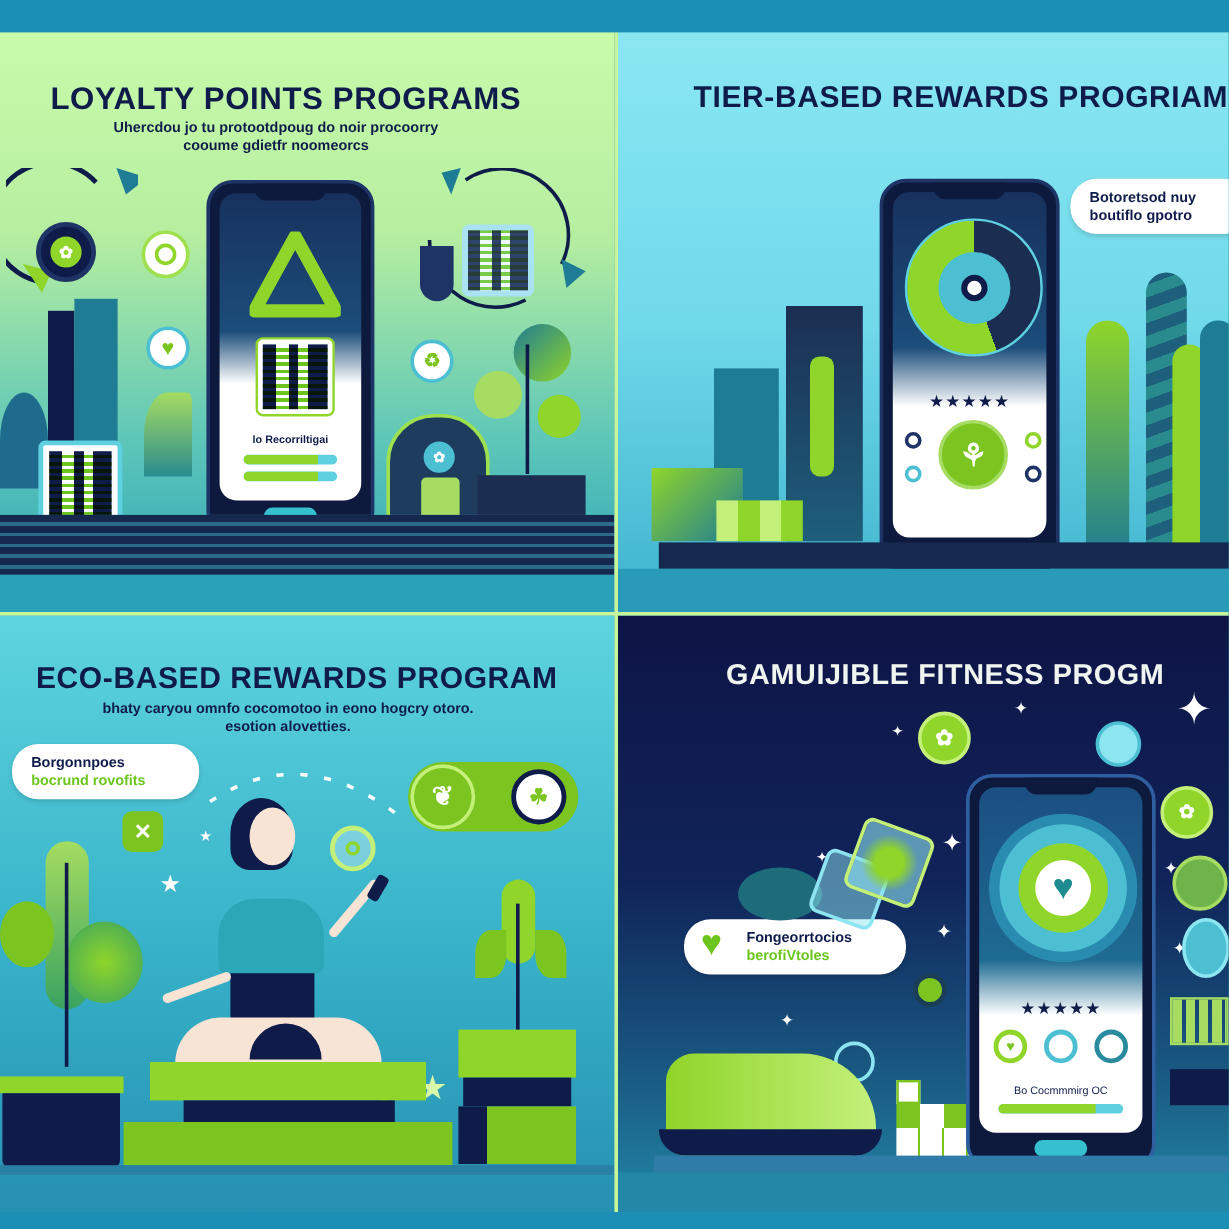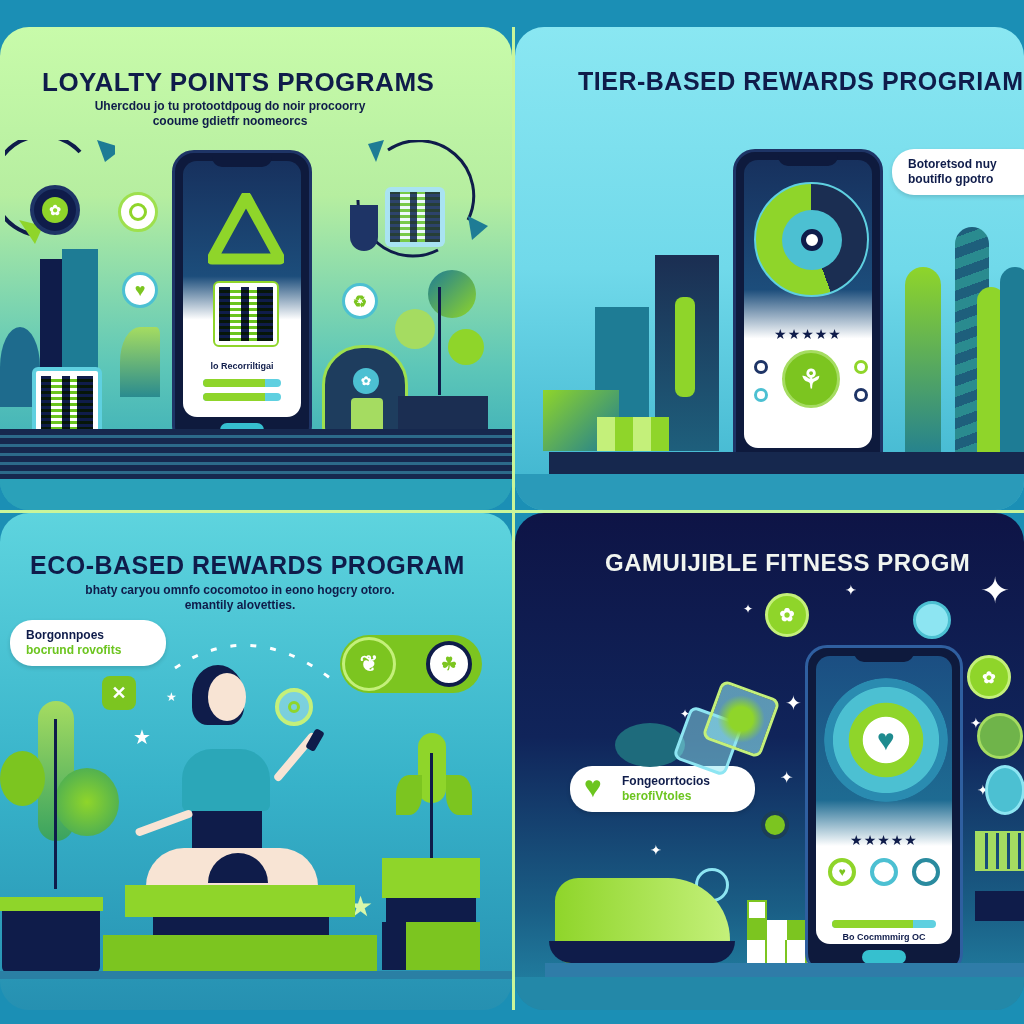--- a/index.html
+++ b/index.html
@@ -1,20 +1,20 @@
 <!DOCTYPE html>
 <html><head>
 <meta charset="utf-8">
 <style>
   * { box-sizing: border-box; margin: 0; padding: 0; }
   html, body { width: 1024px; height: 1024px; overflow: hidden; }
   body { background: #1b8fb5; font-family: "Liberation Sans", sans-serif; position: relative; }
   .frame-top { position: absolute; left: 0; top: 0; width: 1024px; height: 27px; background: #1b8fb5; }
   .frame-bottom { position: absolute; left: 0; top: 1010px; width: 1024px; height: 14px; background: #1b8fb5; }
-  .panel { position: absolute; overflow: hidden; border-radius: 29px; }
+  .panel { position: absolute; overflow: hidden; }
   #p1 { left: 0; top: 27px; width: 512px; height: 483px; background: linear-gradient(180deg, #c8fbaa 0%, #b6eea0 35%, #5ec7b8 70%, #2aa1b9 100%); }
   #p2 { left: 515px; top: 27px; width: 509px; height: 483px; background: linear-gradient(180deg, #8ae7f2 0%, #70d9ea 50%, #3db3cd 100%); }
   #p3 { left: 0; top: 513px; width: 512px; height: 497px; background: linear-gradient(180deg, #5ed4de 0%, #37b2c9 55%, #2690b1 100%); }
   #p4 { left: 515px; top: 513px; width: 509px; height: 497px; background: linear-gradient(180deg, #0e1446 0%, #10245a 45%, #1a5f86 80%, #2388a8 100%); }
   .divider-v { position: absolute; left: 512px; top: 27px; width: 3px; height: 983px; background: #c9f59a; }
   .divider-h { position: absolute; left: 0; top: 510px; width: 1024px; height: 3px; background: #c9f59a; }
 
   .title { position: absolute; font-weight: bold; letter-spacing: 0.5px; white-space: nowrap; }
   .subtitle { position: absolute; font-weight: bold; font-size: 12px; color: #0f1c4a; text-align: center; line-height: 15px; }
 
@@ -163,21 +163,21 @@
   <div class="leaf" style="left:485px;top:240px;width:30px;height:200px;background:#1e7c95;border-radius:15px 15px 0 0;"></div>
 
   <div class="block" style="left:34px;top:425px;width:100%;height:22px;background:#16284e;"></div>
   <div class="block" style="left:0;top:447px;width:100%;height:36px;background:#2a9ab9;"></div>
 </section>
 
 <section class="panel" id="p3">
   <h2 class="title" style="left:30px;top:38px;font-size:25px;color:#0f1c4a;">ECO-BASED REWARDS PROGRAM</h2>
   <p class="subtitle" style="left:30px;top:70px;width:420px;">
     <span>bhaty caryou omnfo cocomotoo in eono hogcry otoro.</span><br>
-    <span>emantily alovetties.</span>
+    <span>esotion alovetties.</span>
   </p>
 
   <div class="bubble" style="left:10px;top:107px;width:156px;">
     <span class="dark">Borgonnpoes</span>
     <span class="green">bocrund rovofits</span>
   </div>
 
   <div class="circle-icon" style="left:102px;top:163px;width:34px;height:34px;background:#7cc520;border-radius:8px;color:#fff;font-size:18px;">✕</div>
   <div class="star" style="left:133px;top:214px;font-size:20px;">★</div>
   <div class="star" style="left:166px;top:178px;font-size:12px;">★</div>
@@ -274,21 +274,21 @@
 
   <div class="phone" style="left:290px;top:132px;width:158px;height:330px;border-color:#2f5fa0;">
     <div class="screen" style="background:linear-gradient(180deg,#1b4e82 0%,#1e6b92 50%,#fff 66%,#fff 100%);">
       <div class="circle-icon" style="left:8px;top:22px;width:124px;height:124px;background:radial-gradient(circle,#fff 0 26%,#8fd52a 27% 42%,#4cc0d2 43% 60%,#2a8bb0 61% 70%,transparent 71%);">
         <span style="color:#1e8b8f;font-size:30px;">♥</span>
       </div>
       <div style="position:absolute;left:0;right:0;top:176px;text-align:center;color:#0f1c4a;font-size:14px;letter-spacing:1px;">★★★★★</div>
       <div class="circle-icon" style="left:12px;top:202px;width:28px;height:28px;border:4px solid #8fd52a;color:#7cc520;font-size:12px;">♥</div>
       <div class="circle-icon" style="left:54px;top:202px;width:28px;height:28px;border:4px solid #4cc0d2;"></div>
       <div class="circle-icon" style="left:96px;top:202px;width:28px;height:28px;border:4px solid #2a8b9f;"></div>
-      <div style="position:absolute;left:0;right:0;top:248px;text-align:center;font-size:9px;font-weight:bold;color:#0f1c4a;margin-top:28px;">Bo Cocmmmirg OC</div>
+      <div style="position:absolute;left:0;right:0;top:248px;text-align:center;font-size:9px;font-weight:normal;color:#0f1c4a;">Bo Cocmmmirg OC</div>
       <div class="progress" style="left:16px;right:16px;top:264px;">
           <div class="fill" style="width:78%"></div>
         </div>
     </div>
     <div class="notch"></div>
     <div class="home"></div>
   </div>
 
   <div>
     <div class="block" style="left:460px;top:318px;width:49px;height:40px;background:repeating-linear-gradient(90deg,#a5dc61 0 8px,transparent 8px 11px);border:2px solid #a5dc61;"></div>

